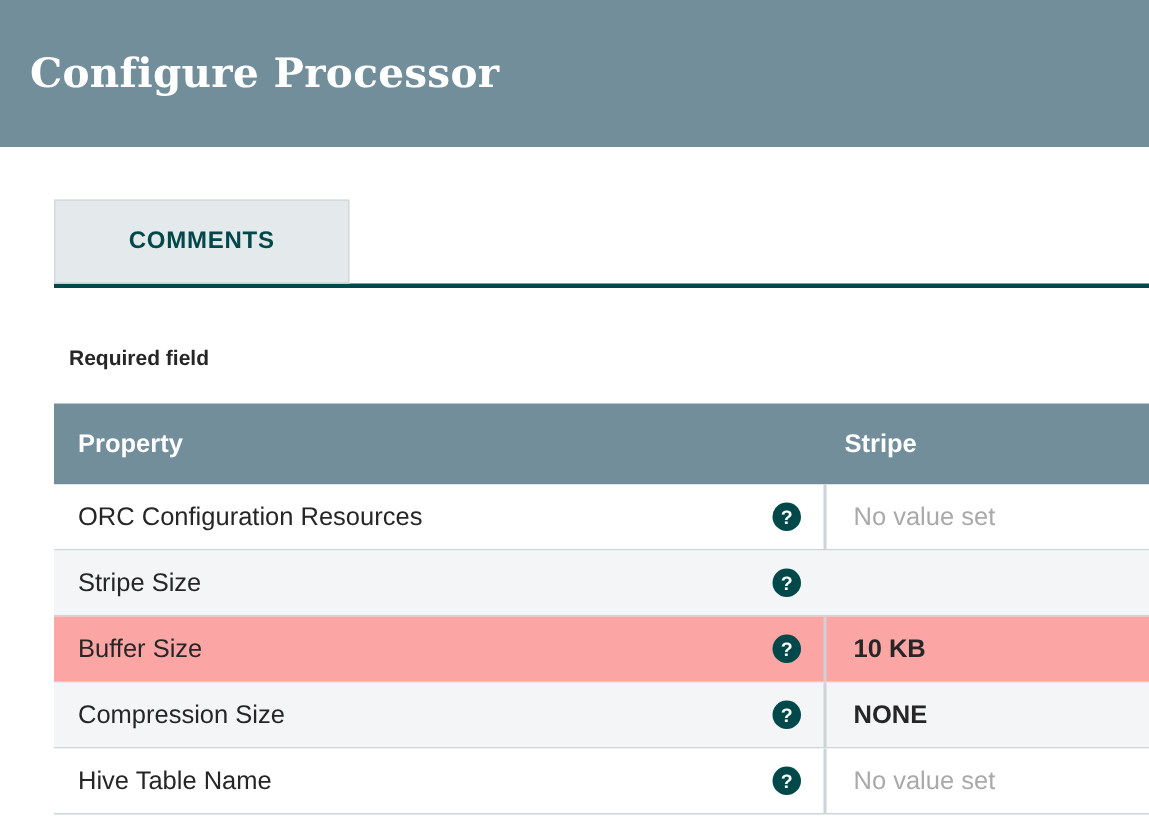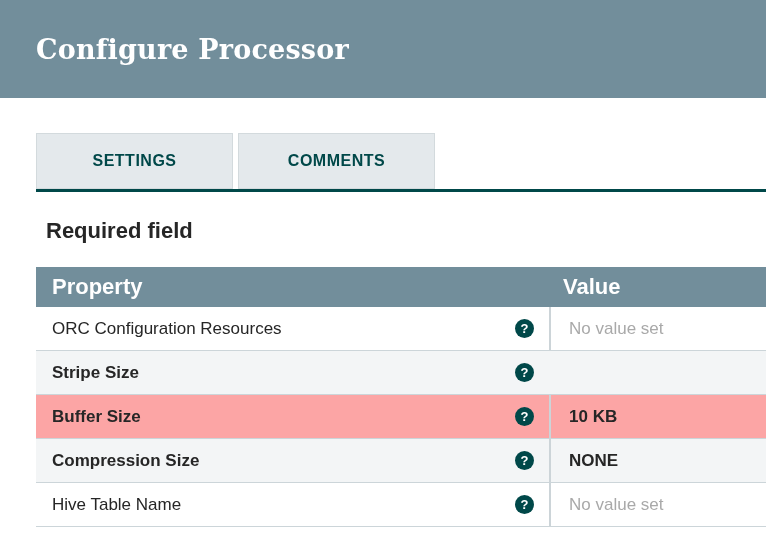--- a/index.html
+++ b/index.html
@@ -8,21 +8,21 @@
     font-family:"Liberation Sans", sans-serif;color:#262626;
     position:relative;
   }
 
   
   .dialog-header{
     height:98px;background:#728e9b;display:flex;align-items:center;
   }
   .dialog-title{
     font-family:"DejaVu Serif", serif;font-weight:bold;
-    font-size:27px;color:#ffffff;padding-left:36px;letter-spacing:0.2px;
+    font-size:27px;color:#ffffff;padding-left:20px;letter-spacing:0.2px;
   }
 
   
   .tabbar-wrap{margin-top:35px;}
   .tabbar{
     display:flex;align-items:flex-start;margin-left:36px;
     border-bottom:3px solid #004849;height:56px;
   }
   .tab{
     width:197px;height:56px;margin-right:5px;box-sizing:border-box;
@@ -31,44 +31,44 @@
     font-size:16px;font-weight:bold;letter-spacing:0.5px;color:#004849;
     cursor:pointer;flex:0 0 auto;white-space:nowrap;overflow:hidden;
   }
   .tab.active{
     height:59px;margin-bottom:-3px;background:#ffffff;
     border:2px solid #004849;border-bottom:none;color:#262626;
   }
 
   
   .required-legend{
-    margin:26px 0 0 46px;font-size:22px;font-weight:bold;color:#262626;
+    margin:38px 0 0 46px;font-size:14px;font-weight:bold;color:#262626;
   }
 
   
   .prop-table{margin:23px 0 0 36px;width:calc(100% - 36px);}
   .prop-header{
-    display:flex;height:40px;align-items:center;background:#728e9b;
-    color:#ffffff;font-weight:bold;font-size:22px;
+    display:flex;height:54px;align-items:center;background:#728e9b;
+    color:#ffffff;font-weight:bold;font-size:17px;
   }
   .col-property{width:513px;box-sizing:border-box;flex:0 0 auto;}
   .prop-header .col-property{padding-left:16px;}
   .prop-header .col-value{flex:1;padding-left:14px;}
 
   .prop-row{
     display:flex;height:43px;align-items:stretch;
     border-bottom:1px solid #ccd5d9;background:#ffffff;font-size:17px;justify-content:space-between;
   }
   .prop-row.alt{background:#f3f5f6;}
   .prop-row.highlight{background:#fca5a5;}
   .prop-row .col-property{
     display:flex;align-items:center;padding:0 15px 0 16px;
   }
   .prop-name{flex:1;color:#262626;font-weight:normal;}
-  .prop-row.required .prop-name{font-weight:bold;}
+  .prop-row.required .prop-name{font-weight:normal;}
   .help-icon{
     width:19px;height:19px;border-radius:50%;background:#004849;
     color:#ffffff;font-size:13px;font-weight:bold;line-height:19px;
     text-align:center;flex:0 0 auto;cursor:pointer;
   }
   .prop-row .col-value{
     flex:1;display:flex;align-items:center;padding-left:18px;
     border-left:2px solid #ccd4d8;color:#262626;font-weight:bold;cursor:pointer;
   }
   .prop-row .col-value.unset{color:#a9a9a9;font-weight:normal;}
@@ -76,35 +76,32 @@
 </head>
 <body>
 
 <div class="dialog-header">
   <div class="dialog-title">Configure Processor</div>
 </div>
 
 <div class="tabbar-wrap">
   <div class="tabbar">
     <div class="tab">
-      <span>SETTINGS</span>
-    </div>
-    <div class="tab">
       <span>COMMENTS</span>
     </div>
   </div>
 </div>
 
 <div class="required-legend">Required field</div>
 
 <div class="prop-table">
 
   <div class="prop-header">
     <div class="col-property">Property</div>
-    <div class="col-value">Value</div>
+    <div class="col-value">Stripe</div>
   </div>
 
   <div class="prop-row">
     <div class="col-property">
       <span class="prop-name">ORC Configuration Resources</span>
       <span class="help-icon">?</span>
     </div>
     <div class="col-value unset">No value set</div>
   </div>
 

